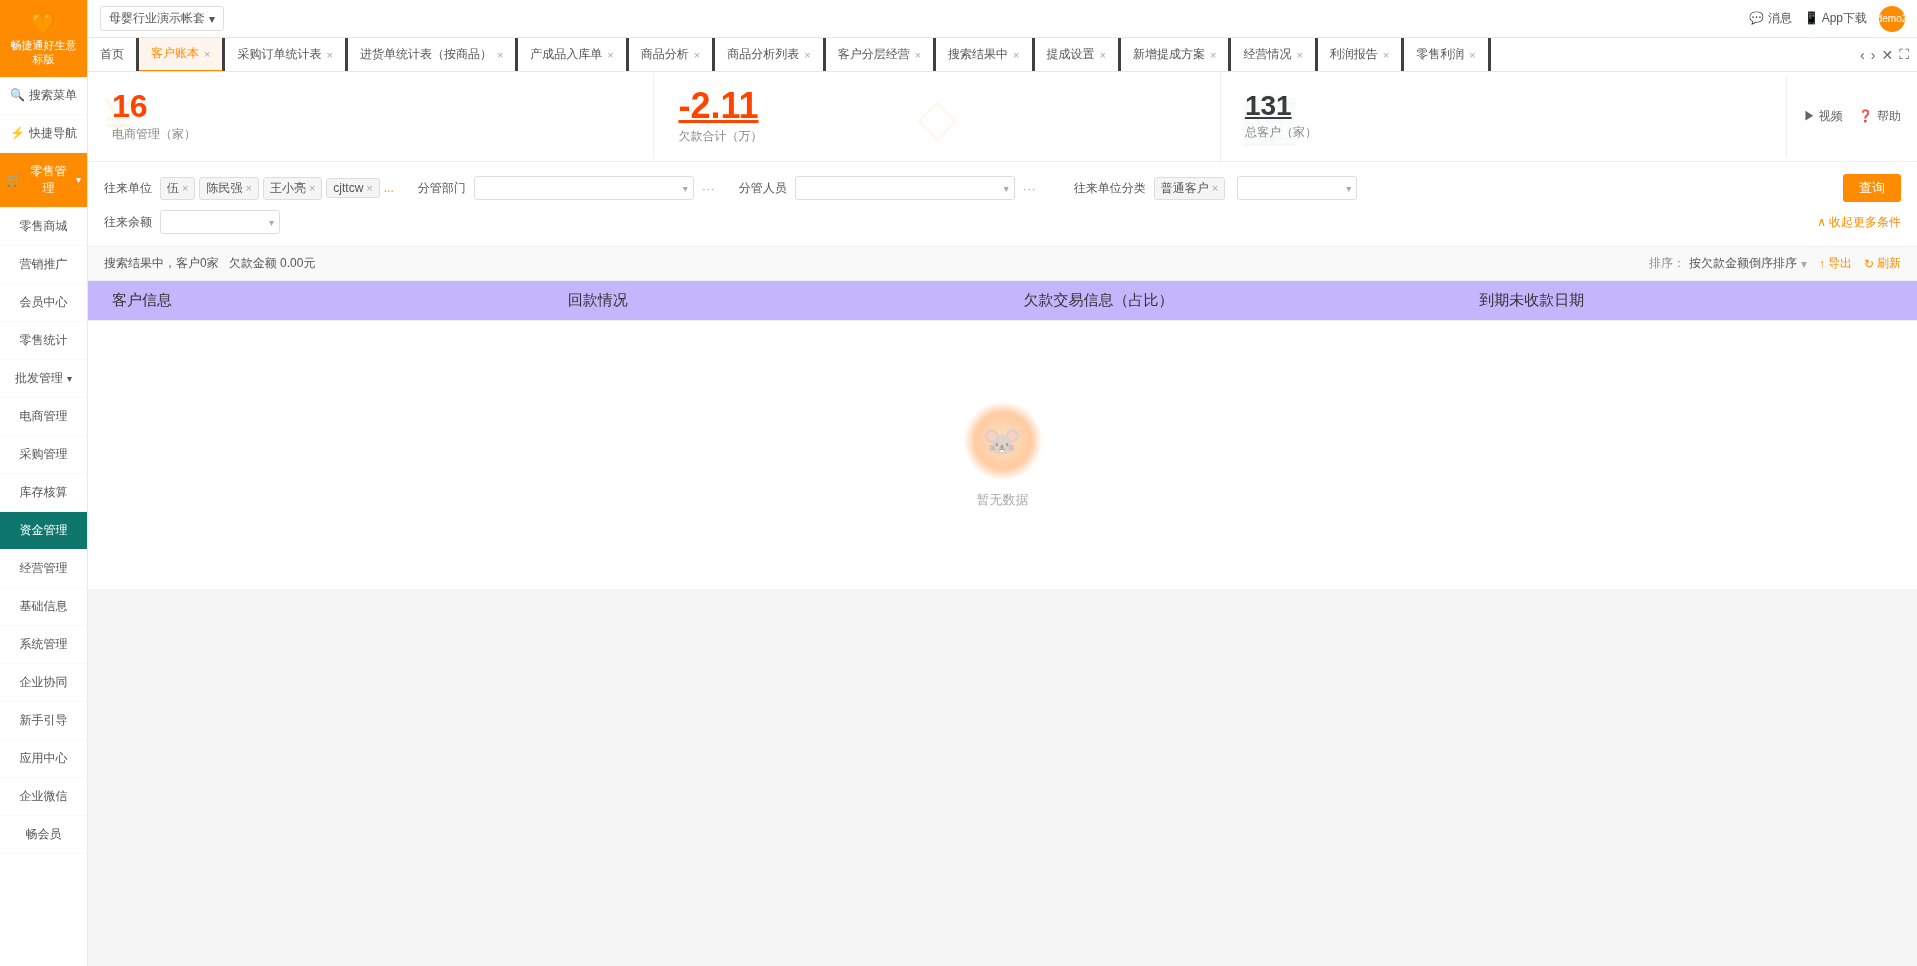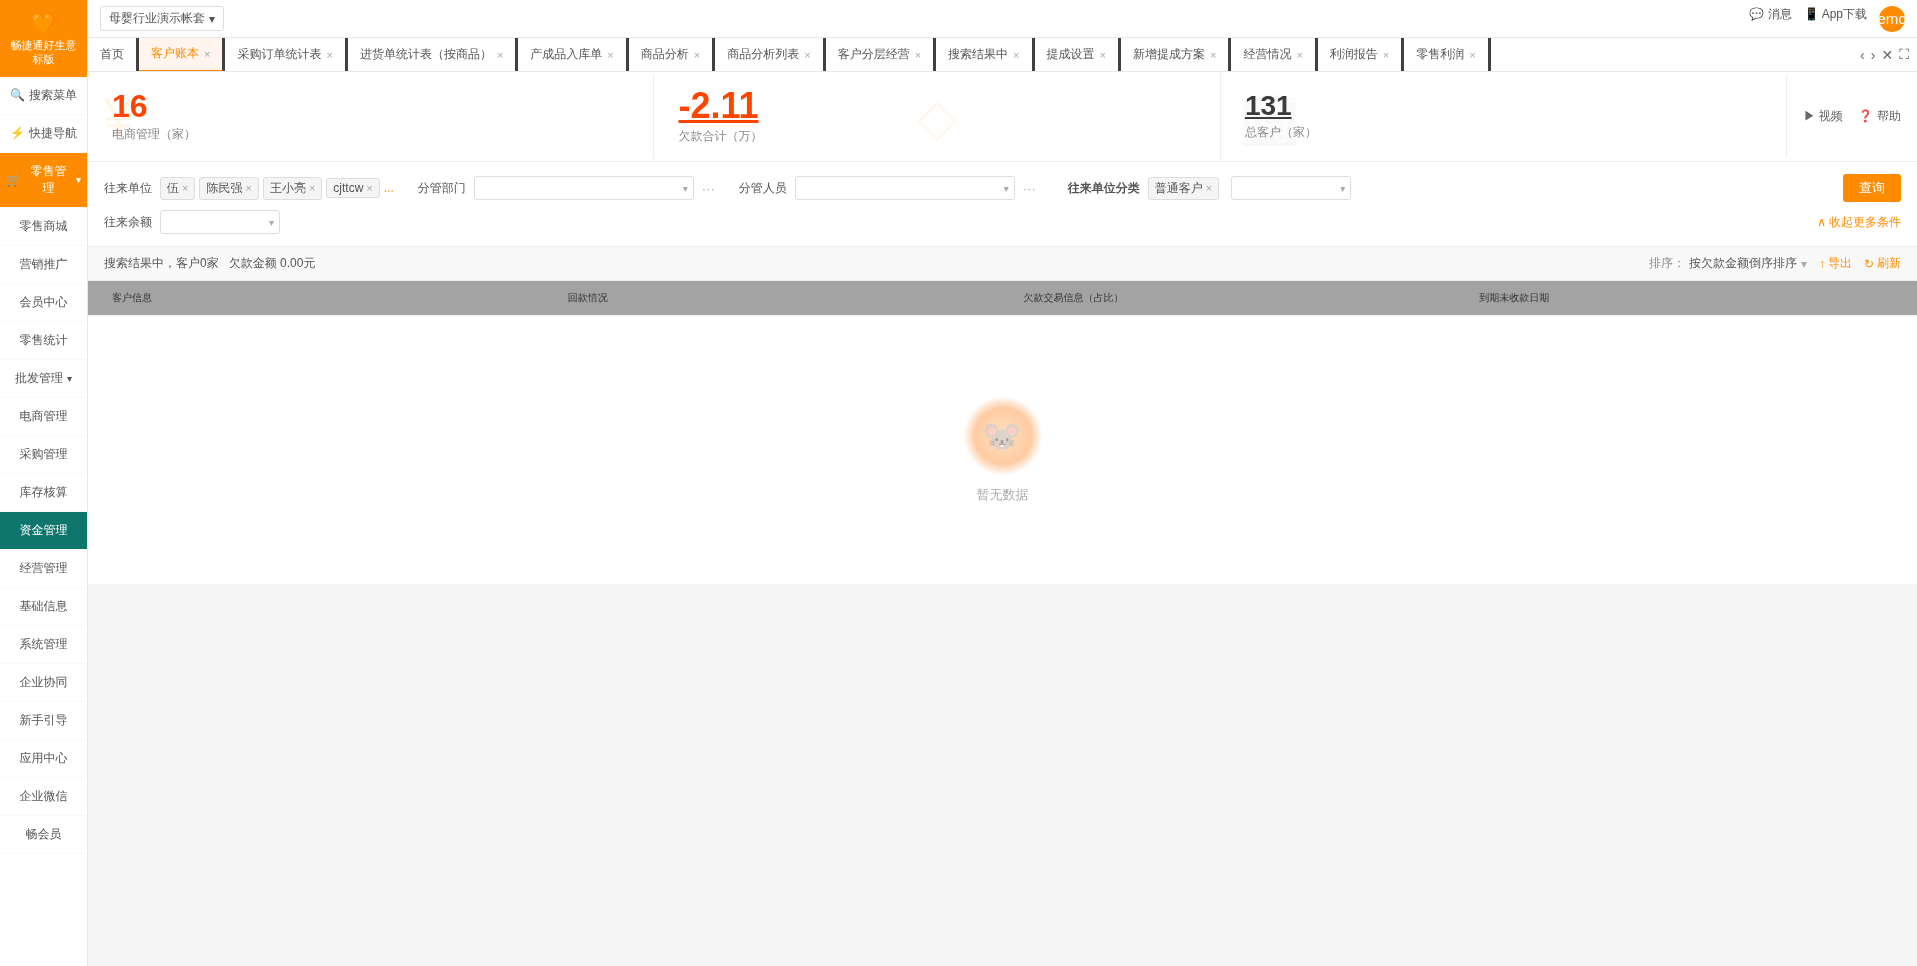--- a/index.html
+++ b/index.html
@@ -14,22 +14,22 @@
     .sidebar-nav-item.active { background: #ff8c00; color: #fff; }
     .sidebar-nav-item .arrow { font-size: 10px; }
 
     
     .main { flex: 1; display: flex; flex-direction: column; overflow: hidden; }
 
     
     .topbar { background: #fff; border-bottom: 1px solid #e8e8e8; display: flex; align-items: center; padding: 0 12px; height: 38px; gap: 8px; flex-shrink: 0; }
     .topbar-left { display: flex; align-items: flex-end; gap: 6px; }
     .topbar-selector { border: 1px solid #ddd; border-radius: 3px; padding: 3px 8px; font-size: 12px; display: flex; align-items: center; gap: 4px; color: #555; cursor: pointer; }
-    .topbar-right { margin-left: auto; display: flex; gap: 12px; font-size: 12px; color: #555; }
-    .topbar-right .avatar { width: 26px; height: 26px; border-radius: 50%; background: #ff8c00; color: #fff; display: flex; align-items: center; justify-content: center; font-size: 15px; }
+    .topbar-right { margin-left: auto; display: flex; align-items: center; gap: 12px; font-size: 12px; color: #555; }
+    .topbar-right .avatar { width: 26px; height: 26px; border-radius: 50%; background: #ff8c00; color: #fff; display: flex; align-items: center; justify-content: center; font-size: 10px; }
 
     
     .nav-tabs { background: #fff; border-bottom: 1px solid #e8e8e8; display: flex; align-items: center; overflow: hidden; flex-shrink: 0; height: 34px; }
     .nav-tab { padding: 0 12px; height: 34px; display: flex; align-items: center; gap: 5px; font-size: 12px; color: #555; cursor: pointer; border-right: 3px solid #404040; white-space: nowrap; flex-shrink: 0; }
     .nav-tab.active { background: #fff5ee; color: #ff8c00; border-bottom: 2px solid #ff8c00; }
     .nav-tab .close-btn { color: #aaa; font-size: 11px; }
     .nav-tabs-ctrl { margin-left: auto; display: flex; align-items: center; padding: 0 8px; gap: 6px; }
     .nav-tabs-ctrl span { cursor: pointer; color: #666; font-size: 14px; }
 
     
@@ -63,21 +63,21 @@
     
     .result-bar { background: #f9f9f9; padding: 8px 16px; border-bottom: 1px solid #eee; display: flex; align-items: center; justify-content: space-between; font-size: 12px; color: #555; }
     .result-bar-right { display: flex; align-items: center; gap: 12px; }
     .result-bar-sort { display: flex; align-items: center; gap: 4px; }
     .result-bar-sort .sort-label { color: #888; }
     .result-bar-sort .sort-value { color: #555; cursor: pointer; }
     .action-btn { color: #ff8c00; cursor: pointer; display: flex; align-items: center; gap: 3px; }
 
     
     .data-table { width: 100%; background: #fff; }
-    .table-header { display: grid; grid-template-columns: 2fr 2fr 2fr 2fr; padding: 10px 16px; background: #a3a3a3; border-bottom: 1px solid #eee; font-size: 10px; color: #333; font-weight: 500; gap: 26px; }
+    .table-header { display: grid; grid-template-columns: 2fr 2fr 2fr 2fr; padding: 10px 16px; background: #c4b5fd; border-bottom: 1px solid #eee; font-size: 15px; color: #333; font-weight: 500; gap: 26px; }
     .table-header div { padding: 0 8px; }
     .table-empty { display: flex; flex-direction: column; align-items: center; justify-content: center; padding: 80px 0; color: #aaa; font-size: 13px; }
     .empty-mouse { width: 80px; height: 80px; background: radial-gradient(circle, #ffcc99 0%, #ffaa66 50%, transparent 70%); border-radius: 50%; margin-bottom: 10px; display: flex; align-items: center; justify-content: center; font-size: 36px; opacity: 0.6; }
   </style>
 </head>
 <body>
 
 <div class="sidebar">
   <div class="sidebar-logo">
     <div class="logo-icon">🧡</div>
@@ -285,21 +285,21 @@
           <input type="text" class="filter-select filter-select-large" placeholder="" style="width: 220px;">
         </div>
         <span style="color:#aaa;cursor:pointer;">···</span>
 
         <span class="filter-label" style="margin-left:16px;">分管人员</span>
         <div class="filter-select-wrap">
           <input type="text" class="filter-select filter-select-large" placeholder="" style="width: 220px;">
         </div>
         <span style="color:#aaa;cursor:pointer;">···</span>
 
-        <span class="filter-label" style="margin-left:24px;font-weight:bold;">往来单位分类</span>
+        <span class="filter-label" style="margin-left:30px;">往来单位分类</span>
         <div class="filter-tags">
           <div class="filter-tag">
             <span>普通客户</span>
             <span class="remove">×</span>
           </div>
         </div>
         <div class="filter-select-wrap" style="margin-left:4px;">
           <select class="filter-select" style="width:60px;"></select>
         </div>
 

